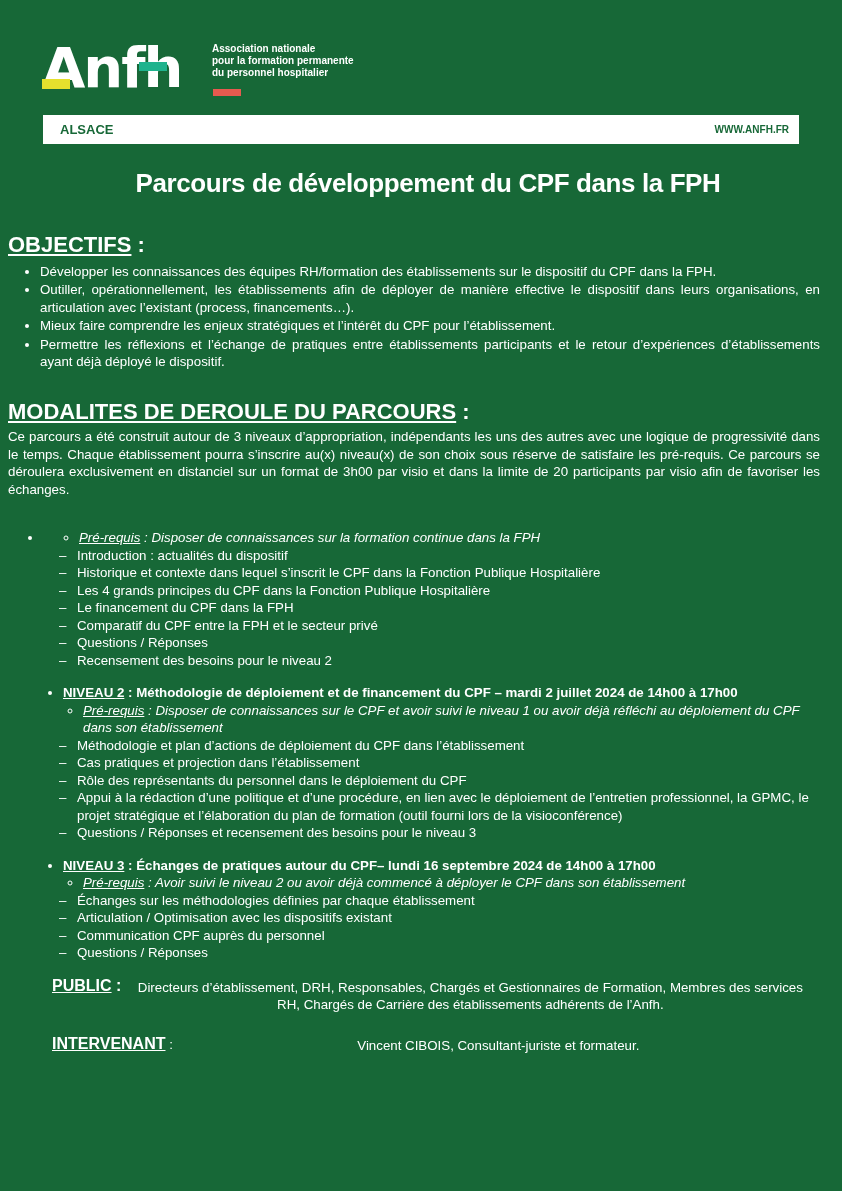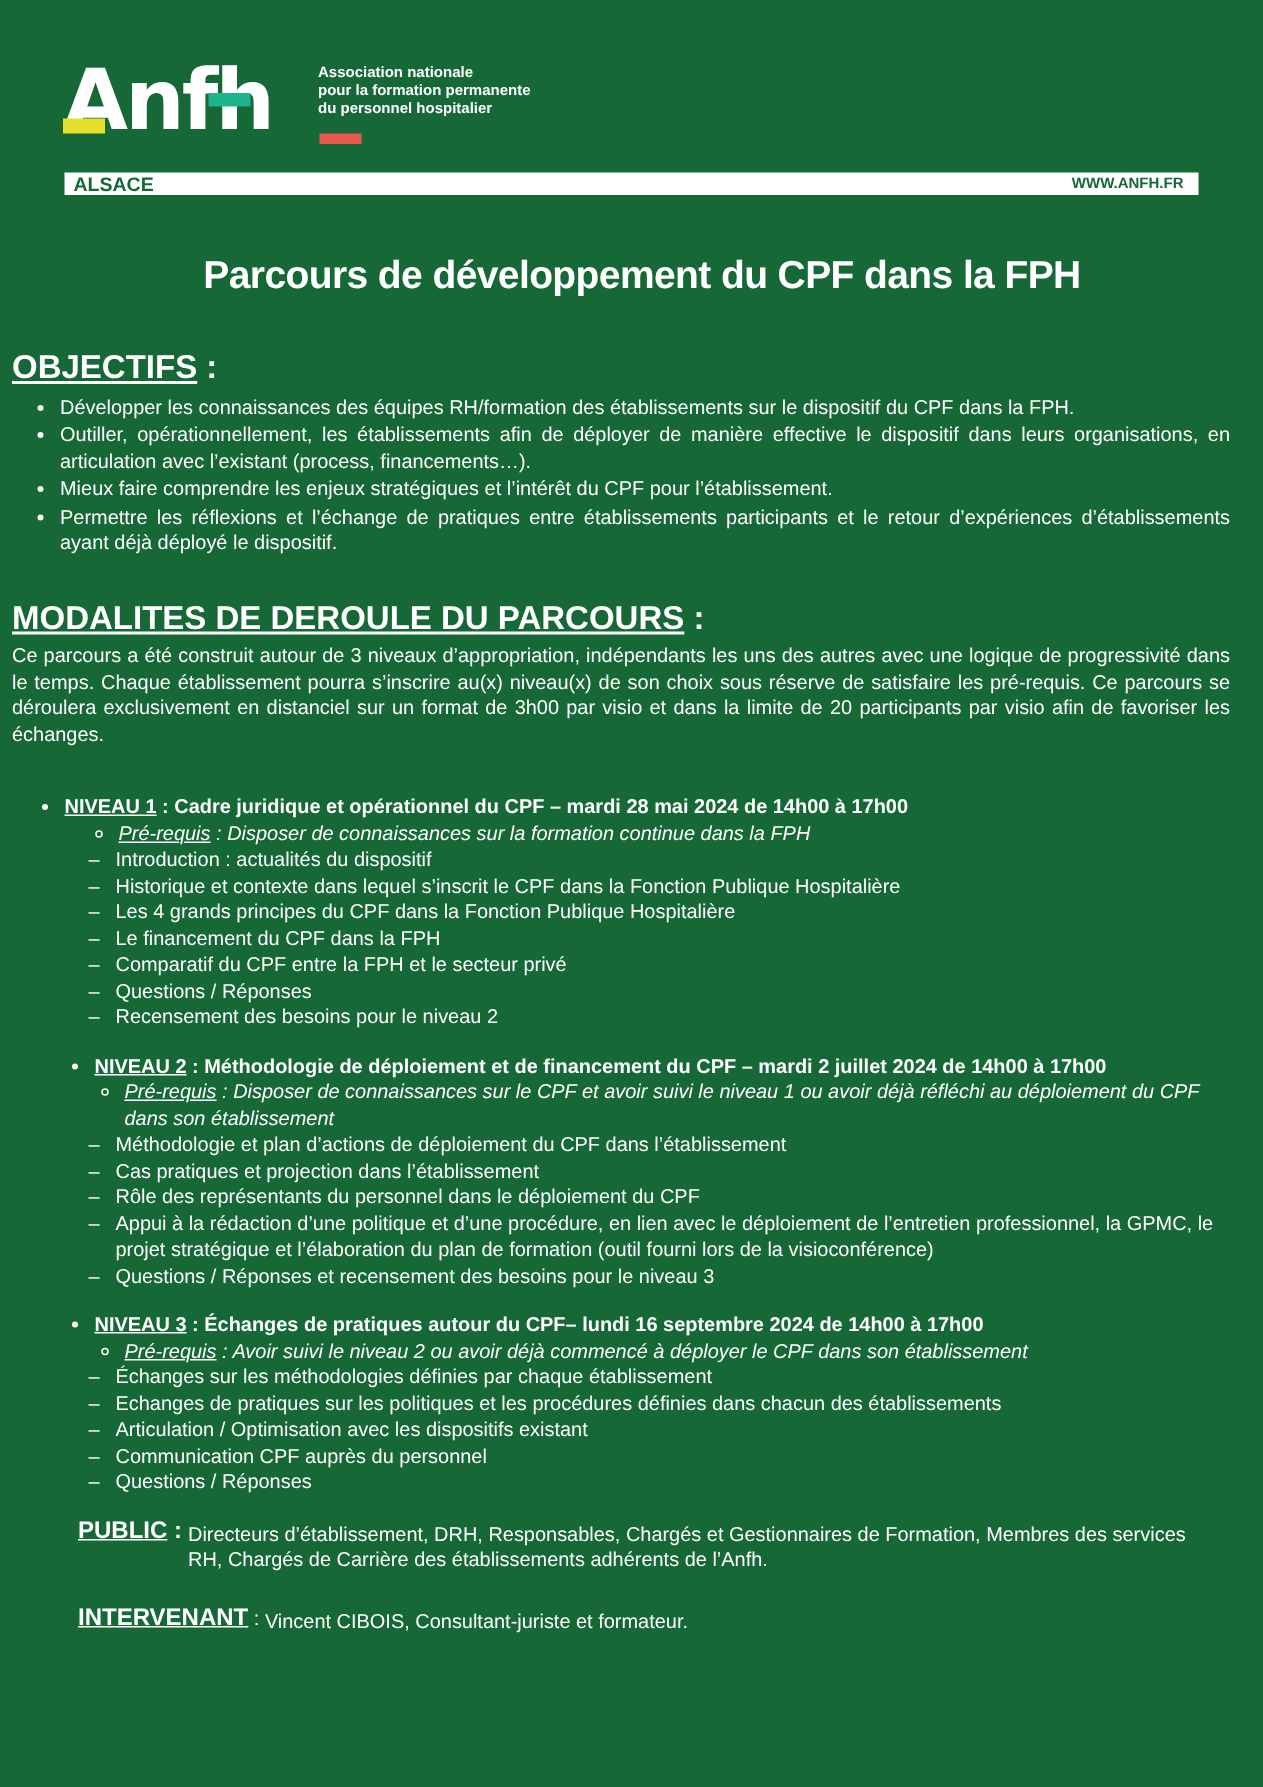--- a/index.html
+++ b/index.html
@@ -3,21 +3,21 @@
 <meta charset="utf-8">
 <style>
   html,body{margin:0;padding:0;}
   body{width:842px;height:1191px;background:#176837;color:#fff;font-family:"Liberation Sans",sans-serif;position:relative;overflow:hidden;}
   .logo{position:absolute;left:40px;top:44px;width:330px;height:56px;}
   .logo-word{position:absolute;left:2px;top:-6px;font-family:"DejaVu Sans",sans-serif;font-weight:bold;font-size:56px;letter-spacing:-2px;color:#fff;line-height:60px;}
   .bar-yellow{position:absolute;left:2px;top:35px;width:28px;height:10px;background:#e5e02d;}
   .bar-teal{position:absolute;left:99px;top:18px;width:28px;height:9px;background:#1fb38d;}
   .bar-red{position:absolute;left:173px;top:45px;width:28px;height:7px;background:#e65a4f;}
   .logo-tag{position:absolute;left:172px;top:-1px;font-size:10px;font-weight:bold;line-height:12px;color:#fff;}
-  .region-bar{position:absolute;left:43px;top:115px;width:756px;height:15px;background:#fff;display:flex;align-items:center;justify-content:space-between;box-sizing:border-box;padding:0 10px 0 6px;}
+  .region-bar{position:absolute;left:43px;top:115px;width:756px;height:29px;background:#fff;display:flex;align-items:center;justify-content:space-between;box-sizing:border-box;padding:0 10px 0 17px;}
   .region-name{color:#176837;font-weight:bold;font-size:13px;}
   .region-url{color:#176837;font-weight:bold;font-size:10px;}
   .title{position:absolute;left:0;top:168px;width:856px;text-align:center;font-weight:bold;font-size:26px;letter-spacing:-0.4px;}
   .content{position:absolute;left:8px;top:236px;width:812px;font-size:13.3px;line-height:17.5px;}
   .h{font-weight:bold;font-size:22px;margin:0;}
   .h u{text-decoration:underline;text-decoration-thickness:1.5px;text-underline-offset:2px;}
   ul.obj{margin:9px 0 0 0;padding-left:32px;list-style:disc;}
   ul.obj li{text-align:justify;margin-bottom:1px;}
   .modal{margin-top:32px;}
   .para{text-align:justify;margin-top:8px;}
@@ -29,21 +29,21 @@
   ul.pre{list-style:circle;margin:0;padding-left:36px;}
   .pre-text{font-style:italic;}
   .pre-text u{text-decoration:underline;margin-top:12px;}
   ul.items{list-style:none;margin:0;padding-left:16px;}
   ul.items li{position:relative;padding-left:18px;}
   ul.items li::before{content:"–";position:absolute;left:0;}
   .shift ul.lvl{padding-left:55px;}
   .public{margin-top:8px;display:flex;}
   .public .lbl{font-weight:bold;font-size:16px;white-space:nowrap;}
   .public .lbl u{text-decoration:underline;margin-left:44px;}
-  .public .txt{margin-left:4px;width:690px;padding-top:2px;}
+  .public .txt{margin-left:4px;width:690px;padding-top:2px;text-align:center;}
   .interv{margin-top:21px;}
 </style>
 </head>
 <body>
 
 <div class="logo">
   <div class="logo-word">Anfh</div>
   <div class="bar-yellow"></div>
   <div class="bar-teal"></div>
   <div class="bar-red"></div>
@@ -74,21 +74,20 @@
   </div>
 
   <div class="modal">
     <p class="h"><u>MODALITES DE DEROULE DU PARCOURS</u><span> :</span></p>
     <div class="para">Ce parcours a été construit autour de 3 niveaux d’appropriation, indépendants les uns des autres avec une logique de progressivité dans le temps. Chaque établissement pourra s’inscrire au(x) niveau(x) de son choix sous réserve de satisfaire les pré-requis. Ce parcours se déroulera exclusivement en distanciel sur un format de 3h00 par visio et dans la limite de 20 participants par visio afin de favoriser les échanges.</div>
   </div>
 
   <div class="niveaux">
     <ul class="lvl">
       <li>
-        <span class="lvl-title"><u>NIVEAU 1</u><span> : Cadre juridique et opérationnel du CPF – mardi 28 mai 2024 de 14h00 à 17h00</span></span>
         <ul class="pre">
           <li>
             <span class="pre-text"><u>Pré-requis</u><span> : Disposer de connaissances sur la formation continue dans la FPH</span></span>
           </li>
         </ul>
         <ul class="items">
           <li>Introduction : actualités du dispositif</li>
           <li>Historique et contexte dans lequel s’inscrit le CPF dans la Fonction Publique Hospitalière</li>
           <li>Les 4 grands principes du CPF dans la Fonction Publique Hospitalière</li>
           <li>Le financement du CPF dans la FPH</li>
@@ -117,21 +116,20 @@
         </li>
         <li>
           <span class="lvl-title"><u>NIVEAU 3</u><span> : Échanges de pratiques autour du CPF– lundi 16 septembre 2024 de 14h00 à 17h00</span></span>
           <ul class="pre" style="padding-left:20px;">
             <li>
               <span class="pre-text"><u>Pré-requis</u><span> : Avoir suivi le niveau 2 ou avoir déjà commencé à déployer le CPF dans son établissement</span></span>
             </li>
           </ul>
           <ul class="items" style="padding-left:0;margin-left:-4px;">
             <li>Échanges sur les méthodologies définies par chaque établissement</li>
-            <li>Echanges de pratiques sur les politiques et les procédures définies dans chacun des établissements</li>
             <li>Articulation / Optimisation avec les dispositifs existant</li>
             <li>Communication CPF auprès du personnel</li>
             <li>Questions / Réponses</li>
           </ul>
         </li>
       </ul>
     </div>
   </div>
 
   <div class="public">

